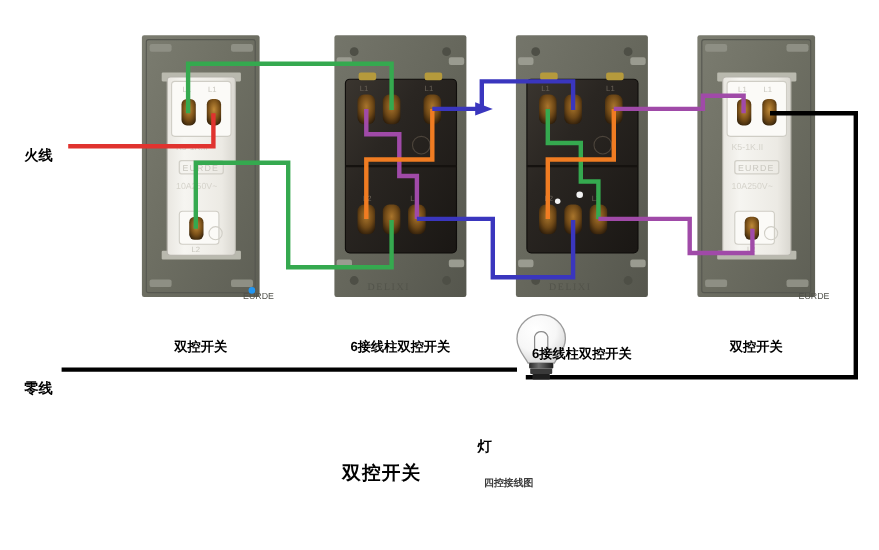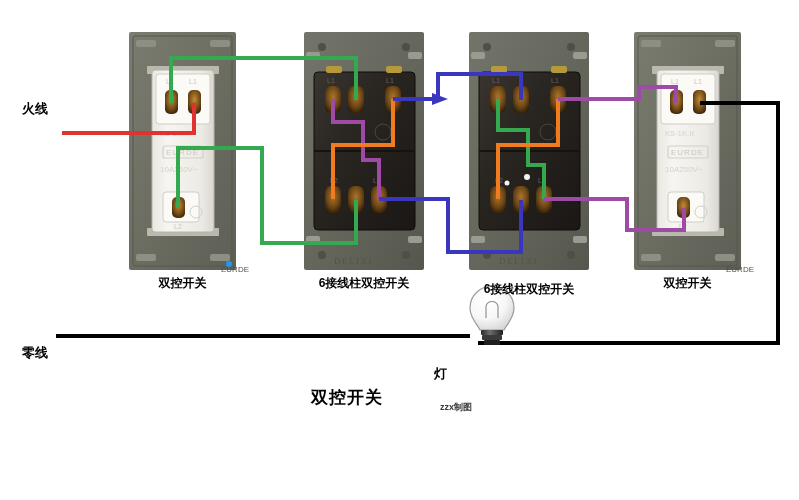--- a/index.html
+++ b/index.html
@@ -30,20 +30,21 @@
     display: block;
   }
   .cap-label {
     position: absolute;
     font-family: "Liberation Sans", "DejaVu Sans", sans-serif;
     font-weight: bold;
     color: #000000;
     white-space: nowrap;
     text-align: center;
     line-height: 1;
+    margin-top: 32px;
   }
   .sw-caption { font-size: 12px; }
   .rail-label { font-size: 13px; }
   .title-label { font-size: 17px; letter-spacing: 1px; }
   .lamp-label { font-size: 13px; }
   .watermark {
     font-size: 9px;
     font-weight: bold;
     color: #3a3a3a;
     letter-spacing: 0px;
@@ -281,29 +282,29 @@
       <path d="M 486 318 L 486 306 M 498 318 L 498 306 M 486 306 C 488 300, 496 300, 498 306" fill="none" stroke="#8a8a8a" stroke-width="1.1"></path>
       <rect x="481" y="330" width="22" height="5" rx="1" fill="url(#bulbBase)"></rect>
       <rect x="482" y="335" width="20" height="5" rx="1" fill="#3a3a3a"></rect>
       <rect x="484" y="340" width="16" height="5" rx="1" fill="#1f1f1f"></rect>
     </g>
 
   </svg>
 
   <div class="cap-label rail-label" style="left:22px; top:102px;">火线</div>
 
-  <div class="cap-label rail-label" style="left:22px; top:346px;">零线</div>
+  <div class="cap-label rail-label" style="left:22px; top:314px;">零线</div>
 
   <div class="cap-label sw-caption" style="left:129px; top:277px; width:107px;">双控开关</div>
 
   <div class="cap-label sw-caption" style="left:294px; top:277px; width:140px;">6接线柱双控开关</div>
 
   <div class="cap-label sw-caption" style="left:459px; top:283px; width:140px;">6接线柱双控开关</div>
 
   <div class="cap-label sw-caption" style="left:634px; top:277px; width:107px;">双控开关</div>
 
   <div class="cap-label lamp-label" style="left:434px; top:367px;">灯</div>
 
   <div class="cap-label title-label" style="left:311px; top:389px;">双控开关</div>
 
-  <div class="cap-label watermark" style="left:440px; top:403px;">zzx制图</div>
+  <div class="cap-label watermark" style="left:440px; top:403px;">四控接线图</div>
 
 </div>
 
 </body></html>

